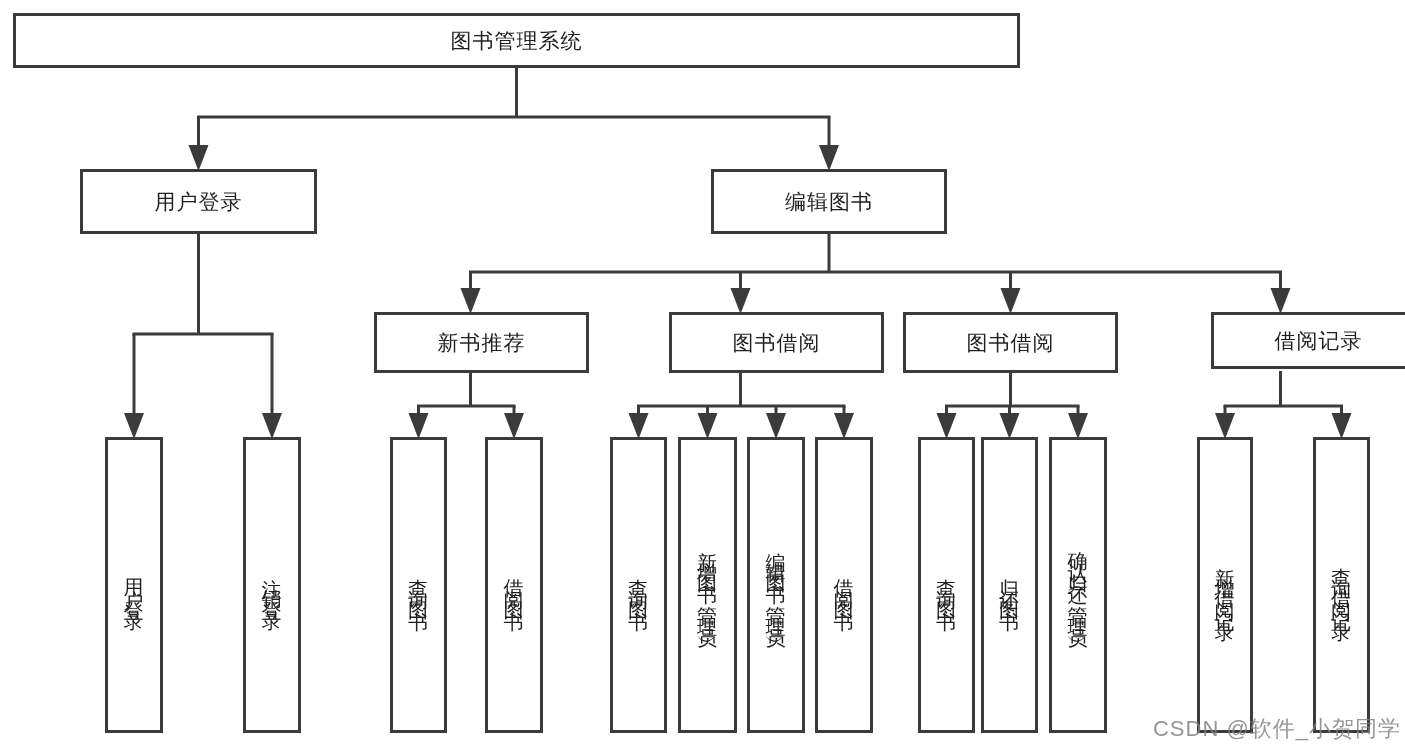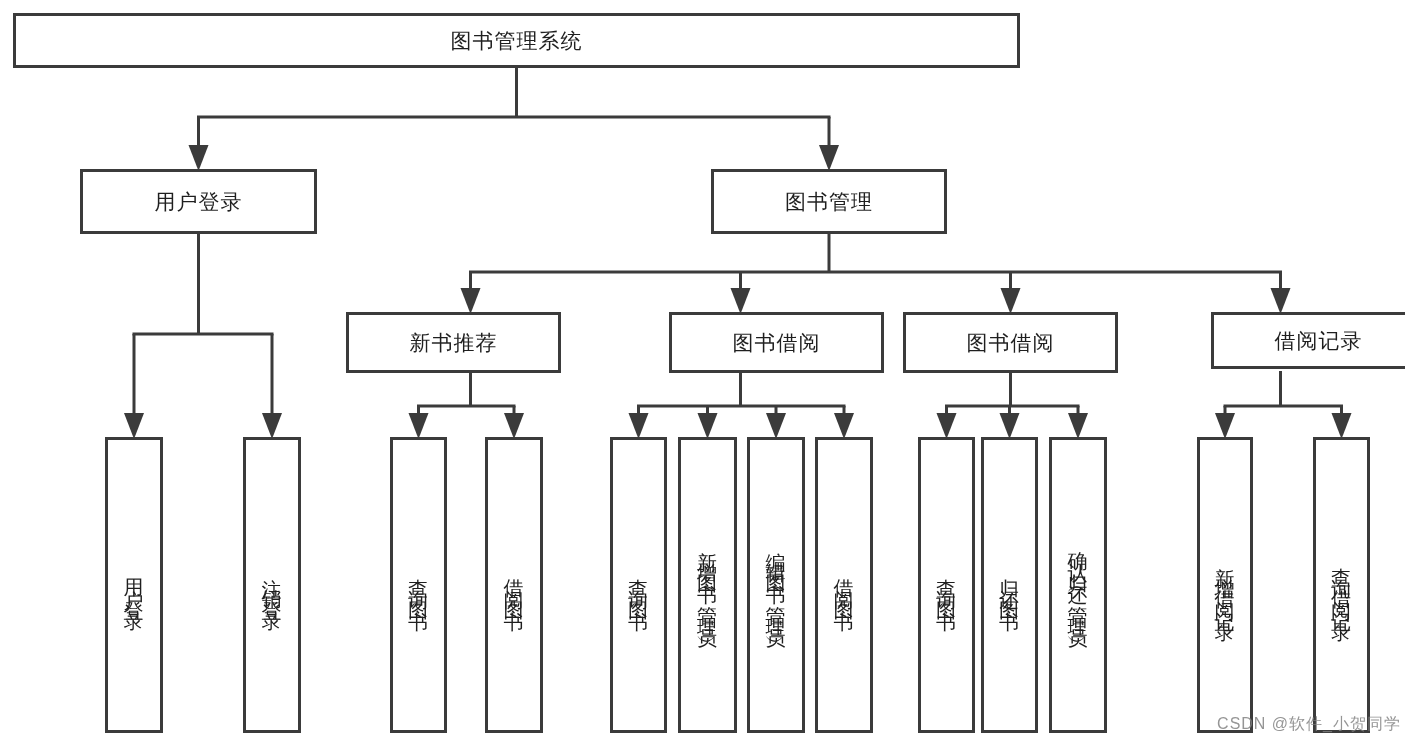--- a/index.html
+++ b/index.html
@@ -34,21 +34,21 @@
     writing-mode: vertical-rl;
     text-orientation: mixed;
     letter-spacing: 11px;
     line-height: 1;
     white-space: nowrap;
   }
   .watermark {
     position: absolute;
     right: 4px;
     top: 714px;
-    font-size: 16px;
+    font-size: 22px;
     letter-spacing: 1px;
     color: rgba(130, 130, 130, 0.85);
     z-index: 5;
     white-space: nowrap;
   }
 </style>
 </head>
 <body>
 
 <div class="canvas">
@@ -109,24 +109,24 @@
     </svg>
 
   <div class="node h" style="left:13px; top:13px; width:1007px; height:55px;">
     <span class="lbl">图书管理系统</span>
   </div>
 
   <div class="node h" style="left:80px; top:169px; width:237px; height:65px;">
     <span class="lbl">用户登录</span>
   </div>
   <div class="node h" style="left:711px; top:169px; width:236px; height:65px;">
-    <span class="lbl">图书管理</span>
+    <span class="lbl">编辑图书</span>
   </div>
 
-  <div class="node h" style="left:346px; top:312px; width:215px; height:61px;">
+  <div class="node h" style="left:374px; top:312px; width:215px; height:61px;">
     <span class="lbl">新书推荐</span>
   </div>
   <div class="node h" style="left:669px; top:312px; width:215px; height:61px;">
     <span class="lbl">图书借阅</span>
   </div>
   <div class="node h" style="left:903px; top:312px; width:215px; height:61px;">
     <span class="lbl">图书借阅</span>
   </div>
   <div class="node h" style="left:1173px; top:312px; width:215px; height:57px;margin-left:38px;">
     <span class="lbl">借阅记录</span>

